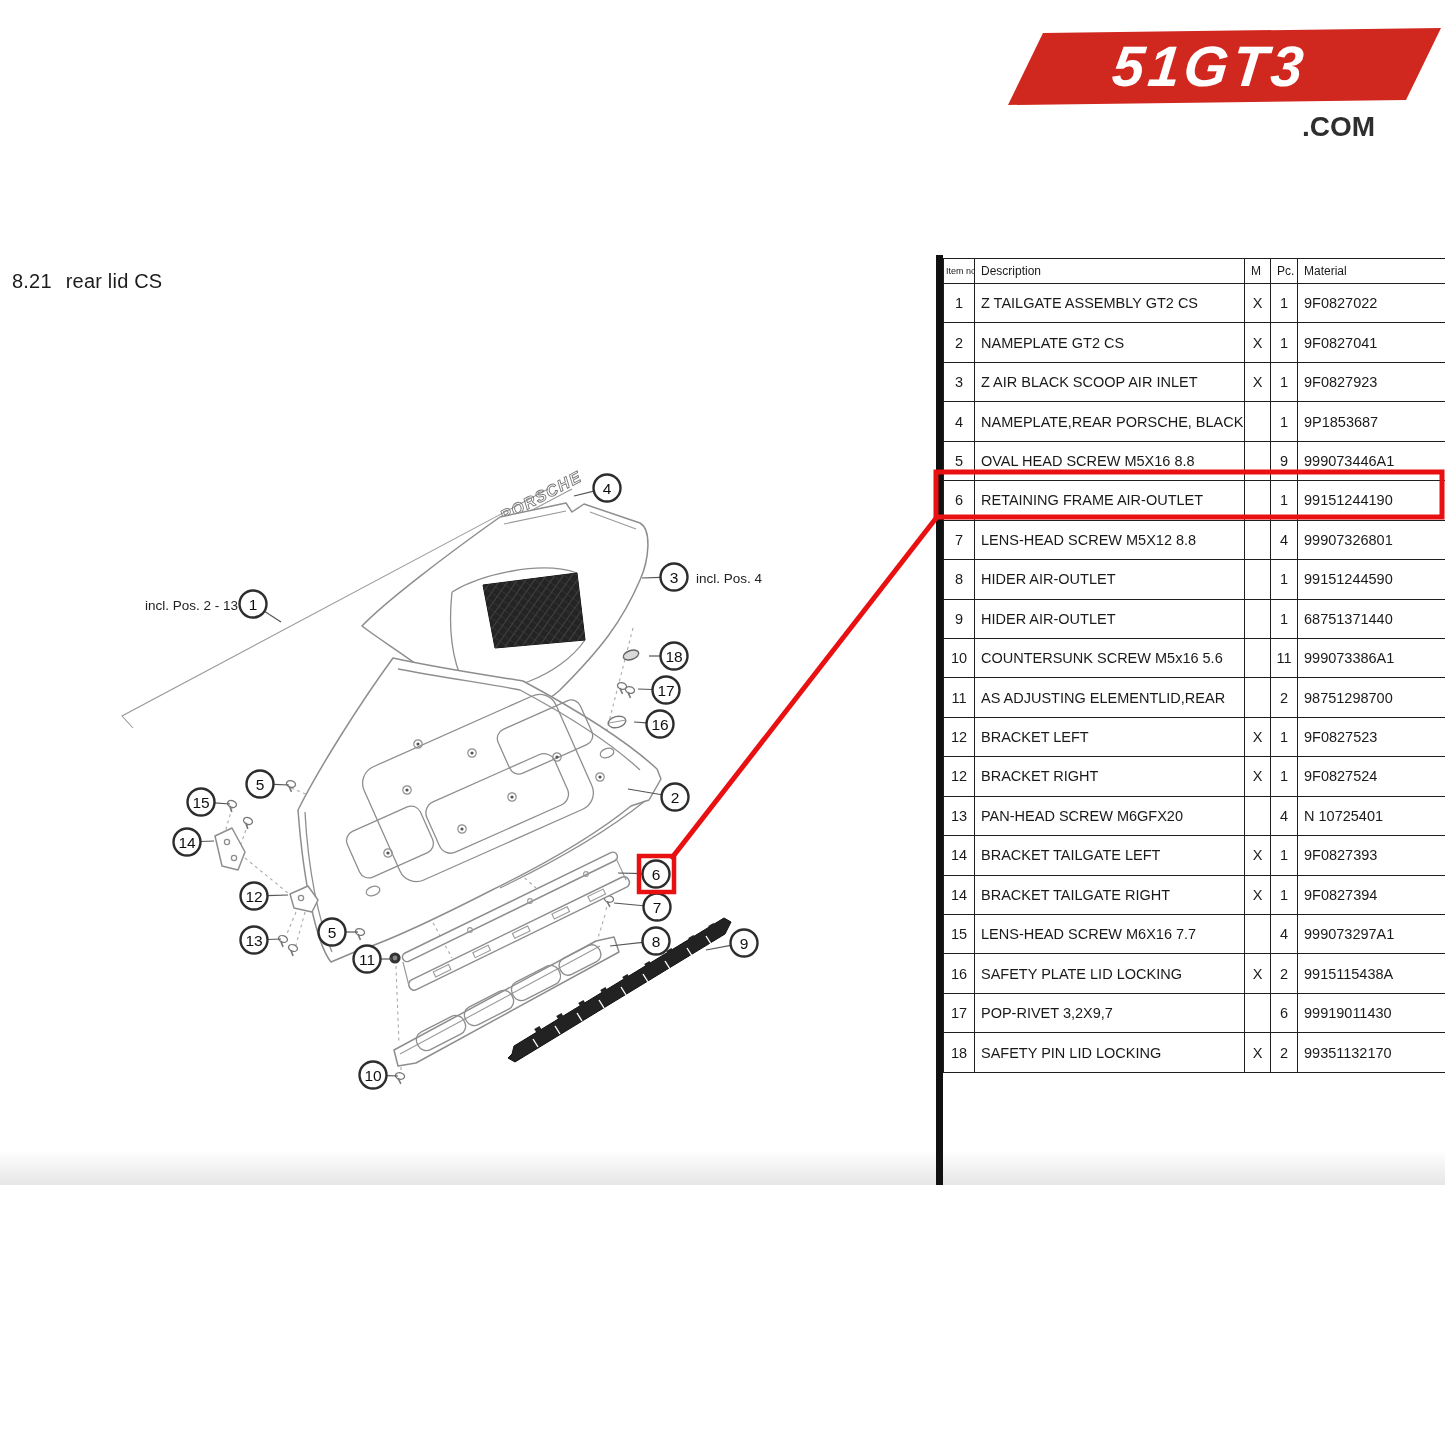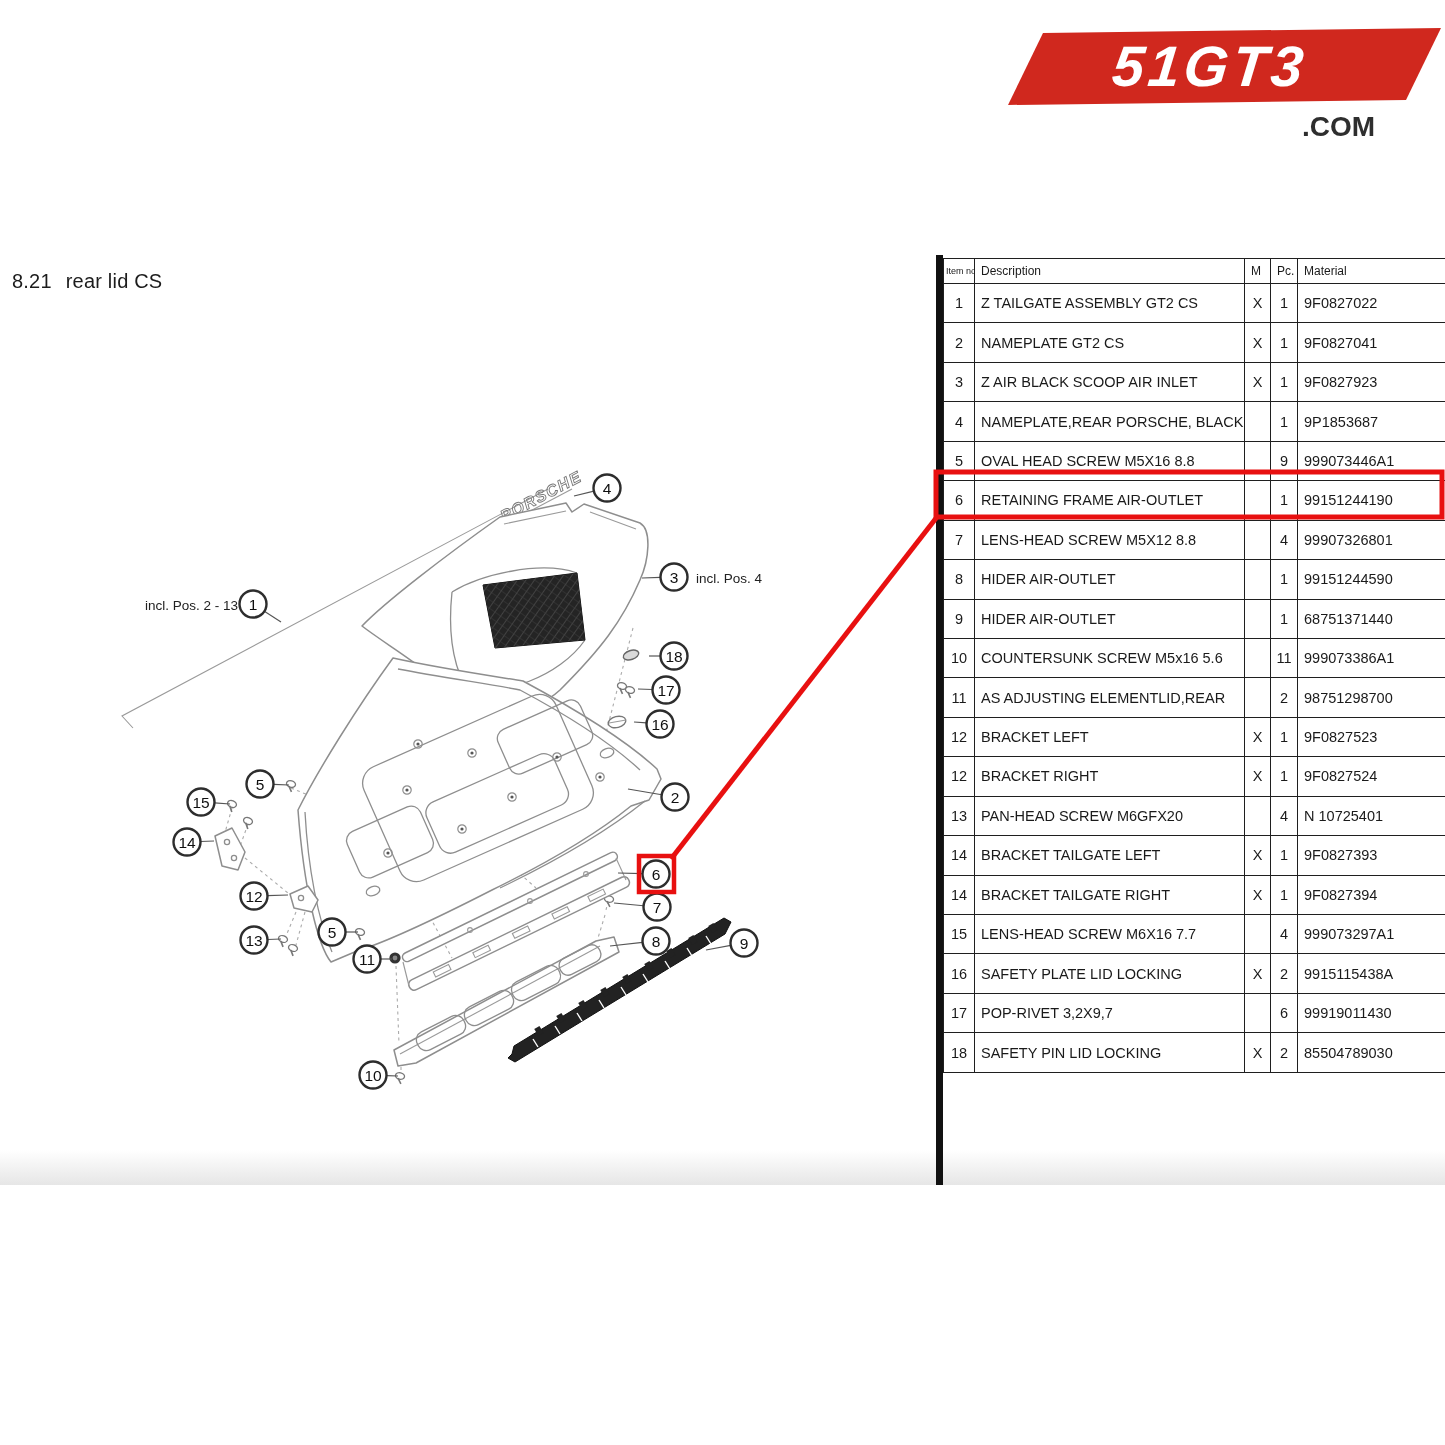--- a/index.html
+++ b/index.html
@@ -430,21 +430,21 @@
         <td class="c-desc">POP-RIVET 3,2X9,7</td>
         <td class="c-m"></td>
         <td class="c-pc">6</td>
         <td class="c-mat c-last">99919011430</td>
       </tr>
       <tr>
         <td class="c-item">18</td>
         <td class="c-desc">SAFETY PIN LID LOCKING</td>
         <td class="c-m">X</td>
         <td class="c-pc">2</td>
-        <td class="c-mat c-last">85504789030</td>
+        <td class="c-mat c-last">99351132170</td>
       </tr>
     </tbody>
 </table>
 
 <svg class="overlay-svg" viewBox="0 0 1445 1445">
   <rect x="639" y="856" width="35" height="36" fill="none" stroke-width="4.5" stroke="#e81010"></rect>
   <line x1="671" y1="859" x2="938.5" y2="515" stroke-width="5" stroke="#e81010"></line>
   <rect x="936" y="472" width="506" height="45" fill="none" stroke-width="5" stroke="#e81010"></rect>
 </svg>
 

